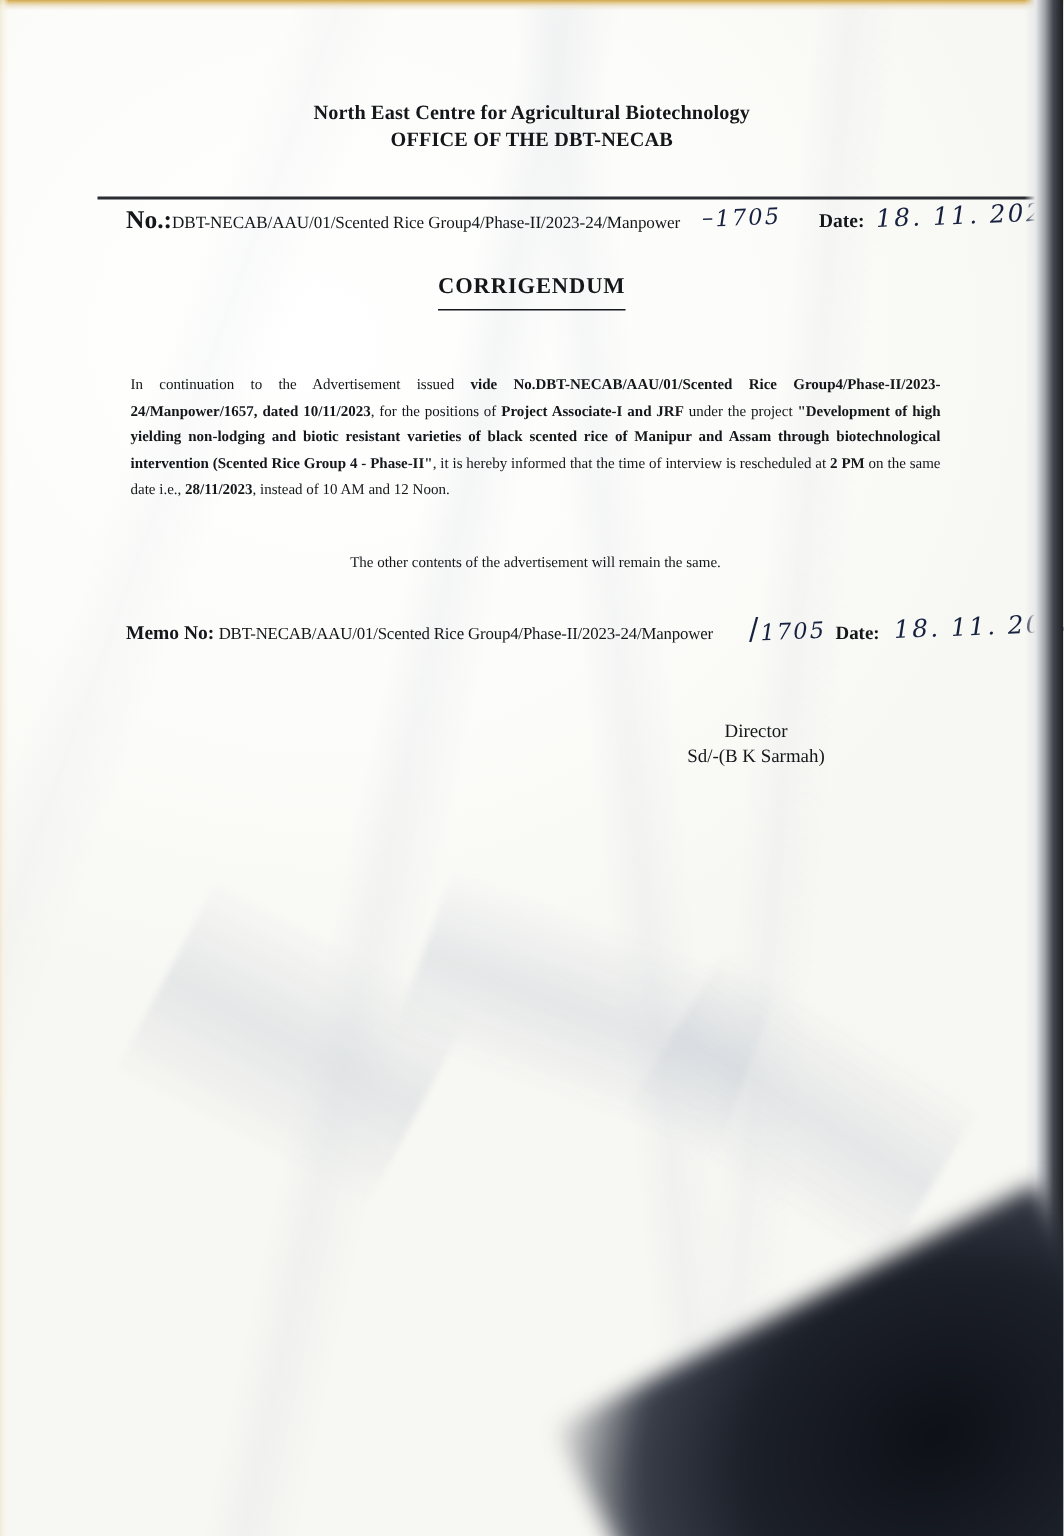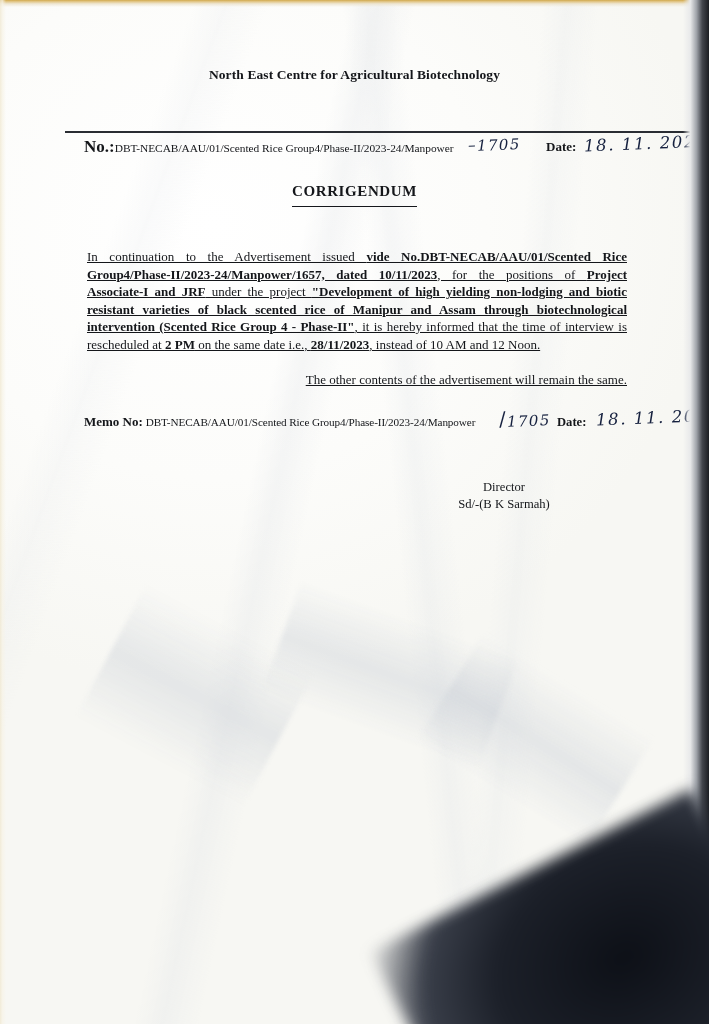--- a/index.html
+++ b/index.html
@@ -144,28 +144,27 @@
     letter-spacing: .6px;
     border-bottom: 1.6px solid #15171c;
     padding-bottom: 7px;
   }
 
   .body {
     position: absolute;
     left: 87px;
     width: 540px;
     top: 248px;
-    font-size: 13px;
+    font-size: 10px;
     line-height: 17.6px;
     text-align: justify;
     text-justify: inter-word;
-    text-decoration: underline;
   }
   .body p { margin: 0; }
-  .body .para-2 { margin-top: 17px; text-align: right; }
+  .body .para-2 { margin-top: 31px; text-align: center; }
   .body b { font-weight: bold; }
 
   .memoline {
     position: absolute;
     left: 84px; right: 10px;
     top: 411px;
     height: 22px;
     font-size: 11.6px;
     line-height: 22px;
     white-space: nowrap;
@@ -205,20 +204,21 @@
   <div class="paper-base"></div>
   <div class="paper-texture"></div>
   <div class="crease-a"></div>
   <div class="crease-b"></div>
   <div class="crease-c"></div>
 
   <div class="content">
 
     <div class="letterhead">
       <span class="lh-line">North East Centre for Agricultural Biotechnology</span>
+      <span class="lh-line">OFFICE OF THE DBT-NECAB</span>
     </div>
 
     <div class="rule"></div>
 
     <div class="refline">
       <span class="lbl">No.:</span><span class="val">DBT-NECAB/AAU/01/Scented Rice Group4/Phase-II/2023-24/Manpower</span>
 
       <span class="ref-hand">
         <span class="hand dash">–</span><span class="hand">1705</span>
       </span>

